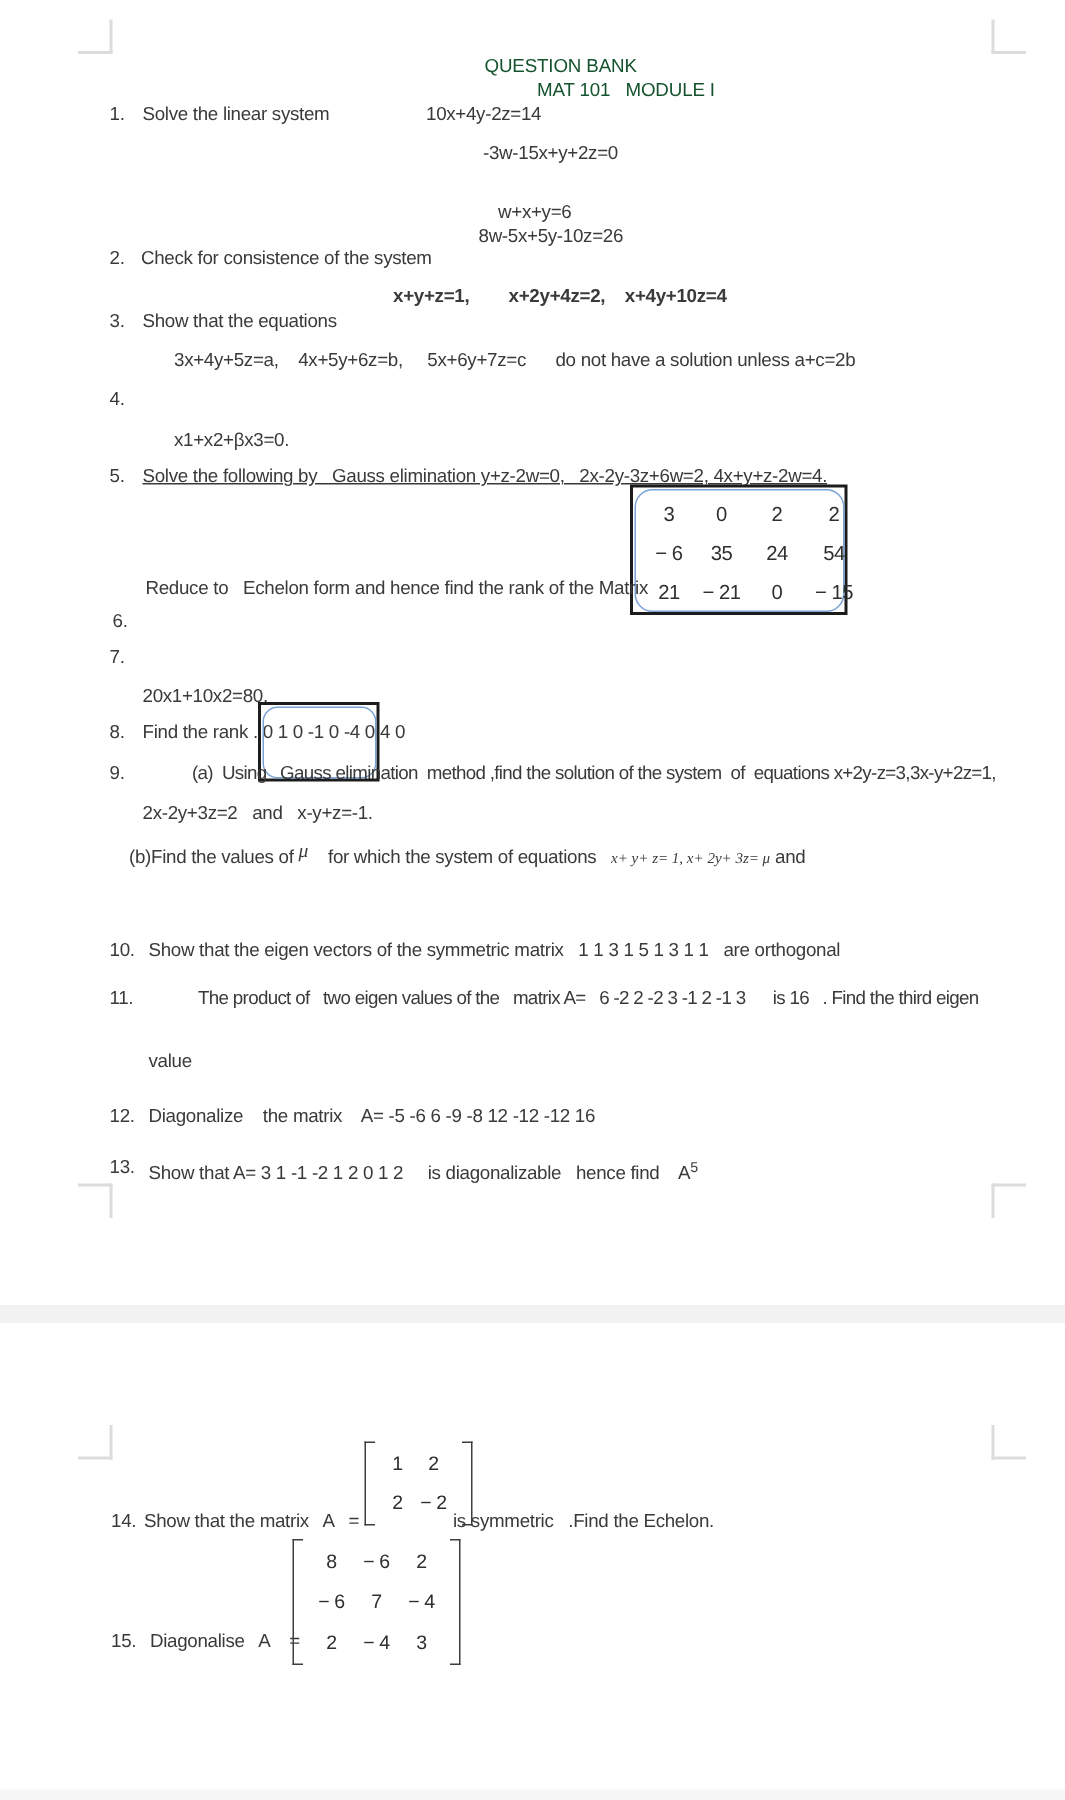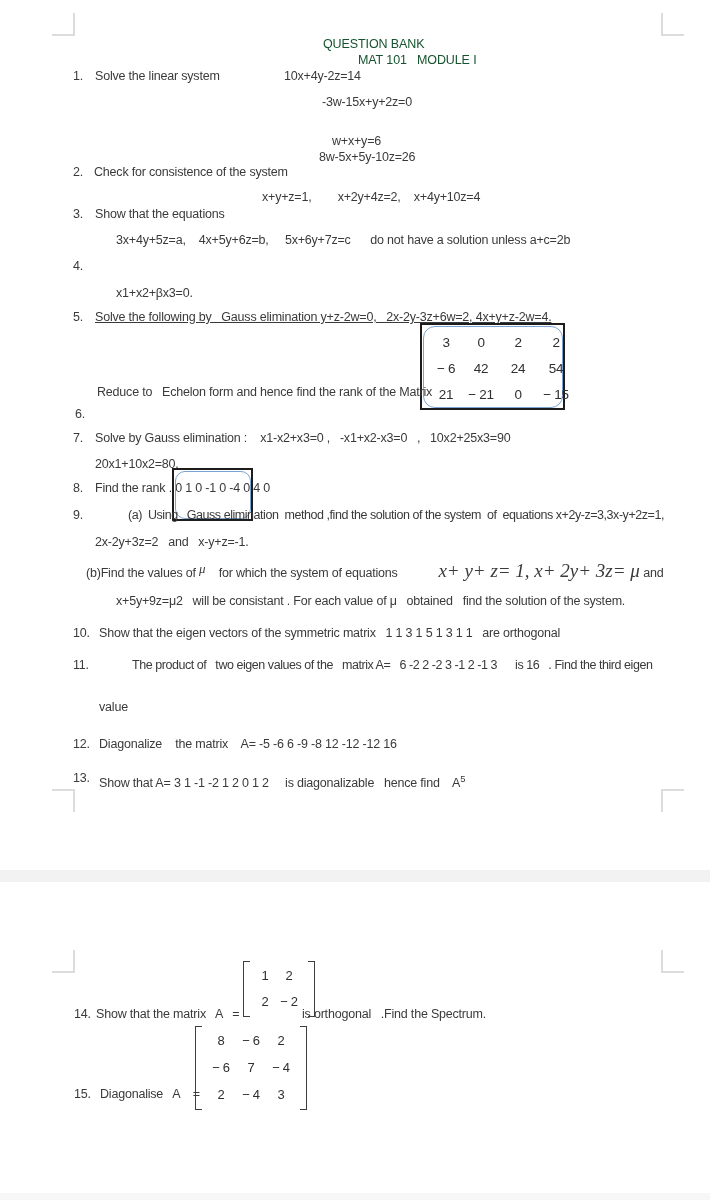--- a/index.html
+++ b/index.html
@@ -23,21 +23,21 @@
            font-size:13.5px;line-height:26px;color:#2f2f2f;text-align:center;letter-spacing:-0.3px;}
   
   .mat{position:absolute;display:flex;align-items:stretch;}
   .brk-l{width:6px;border-left:1.6px solid #3e3e3e;border-top:1.6px solid #3e3e3e;border-bottom:1.6px solid #3e3e3e;}
   .brk-r{width:6px;border-right:1.6px solid #3e3e3e;border-top:1.6px solid #3e3e3e;border-bottom:1.6px solid #3e3e3e;}
   .mat-grid{display:grid;padding:2px 5px;font-size:13px;color:#2f2f2f;text-align:center;
             letter-spacing:-0.3px;align-items:center;}
   .m14{grid-template-columns:20px 28px;line-height:26px;}
   .m15{grid-template-columns:28px 32px,28px;grid-template-columns:28px 32px 28px;line-height:26px;}
   
-  .mathit{font-family:"Liberation Serif",serif;font-style:italic;font-size:19px;letter-spacing:0;margin-left:31px;}
+  .mathit{font-family:"Liberation Serif",serif;font-style:italic;font-size:10px;letter-spacing:0;}
   .mu-sup{font-family:"Liberation Serif",serif;font-style:italic;display:inline-block;
           position:relative;top:-4px;font-size:13px;letter-spacing:0;}
   .sup5{font-size:9.5px;vertical-align:5px;letter-spacing:0;}
   .band{position:absolute;left:0;width:710px;}
 </style>
 </head>
 <body>
 
 <div class="screen">
 
@@ -51,68 +51,66 @@
 
   <div class="ln" style="left:73px;top:69px;">1.</div>
   <div class="ln" style="left:95px;top:69px;text-align:right;">Solve the linear system</div>
   <div class="ln" style="left:284px;top:69px;">10x+4y-2z=14</div>
   <div class="ln" style="left:322px;top:95px;">-3w-15x+y+2z=0</div>
   <div class="ln" style="left:332px;top:134px;">w+x+y=6</div>
   <div class="ln" style="left:319px;top:150px;">8w-5x+5y-10z=26</div>
 
   <div class="ln" style="left:73px;top:165px;">2.</div>
   <div class="ln" style="left:82px;top:165px;margin-left:12px;">Check for consistence of the system</div>
-  <div class="ln" style="left:262px;top:190px;">x+y+z=1,        x+2y+4z=2,    x+4y+10z=4</div>
+  <div class="ln" style="left:262px;top:190px;font-weight:bold;">x+y+z=1,        x+2y+4z=2,    x+4y+10z=4</div>
 
   <div class="ln" style="left:73px;top:207px;">3.</div>
   <div class="ln" style="left:95px;top:207px;">Show that the equations</div>
   <div class="ln" style="left:116px;top:233px;">3x+4y+5z=a,    4x+5y+6z=b,     5x+6y+7z=c      do not have a solution unless a+c=2b</div>
 
   <div class="ln" style="left:73px;top:259px;">4.</div>
   <div class="ln" style="left:116px;top:286px;">x1+x2+βx3=0.</div>
 
   <div class="ln" style="left:73px;top:310px;">5.</div>
   <div class="ln" style="left:95px;top:310px;text-decoration:underline;">Solve the following by   Gauss elimination y+z-2w=0,   2x-2y-3z+6w=2, 4x+y+z-2w=4.</div>
 
   <div class="blackbox" style="left:420px;top:323px;width:141px;height:83px;">
     <div class="bluebox"></div>
     <div class="m5-grid">
       <span>3</span>
       <span>0</span>
       <span>2</span>
       <span>2</span>
       <span>− 6</span>
-      <span>42</span>
+      <span>35</span>
       <span>24</span>
       <span>54</span>
       <span>21</span>
       <span>− 21</span>
       <span>0</span>
       <span>− 15</span>
     </div>
   </div>
 
   <div class="ln" style="left:75px;top:407px;">6.</div>
   <div class="ln" style="left:97px;top:385px;">Reduce to   Echelon form and hence find the rank of the Matrix</div>
 
   <div class="ln" style="left:73px;top:431px;">7.</div>
-  <div class="ln" style="left:95px;top:431px;">Solve by Gauss elimination :    x1-x2+x3=0 ,   -x1+x2-x3=0   ,   10x2+25x3=90</div>
   <div class="ln" style="left:95px;top:457px;">20x1+10x2=80.</div>
 
   <div class="ln" style="left:73px;top:481px;">8.</div>
   <div class="ln" style="left:95px;top:481px;">Find the rank . 0 1 0 -1 0 -4 0 4 0</div>
   <div class="blackbox" style="left:172px;top:468px;width:77px;height:49px;">
     <div class="bluebox" style="border-radius:10px;"></div>
   </div>
 
   <div class="ln" style="left:73px;top:508px;">9.</div>
   <div class="ln tight" style="left:95px;top:508px;">(a)  Using   Gauss elimination  method ,find the solution of the system  of  equations x+2y-z=3,3x-y+2z=1,</div>
   <div class="ln" style="left:95px;top:535px;">2x-2y+3z=2   and   x-y+z=-1.</div>
   <div class="ln" style="left:86px;top:563px;"><span>(b)Find the values of </span><span class="mu-sup">μ</span><span>    for which the system of equations   </span><span class="mathit">x+ y+ z= 1, x+ 2y+ 3z= μ</span><span> and</span></div>
-  <div class="ln" style="left:116px;top:594px;">x+5y+9z=μ2   will be consistant . For each value of μ   obtained   find the solution of the system.</div>
 
   <div class="ln" style="left:73px;top:626px;">10.</div>
   <div class="ln" style="left:99px;top:626px;">Show that the eigen vectors of the symmetric matrix   1 1 3 1 5 1 3 1 1   are orthogonal</div>
 
   <div class="ln" style="left:73px;top:658px;">11.</div>
   <div class="ln tight" style="left:99px;top:658px;">The product of   two eigen values of the   matrix A=   6 -2 2 -2 3 -1 2 -1 3      is 16   . Find the third eigen</div>
   <div class="ln" style="left:99px;top:700px;">value</div>
 
   <div class="ln" style="left:73px;top:737px;">12.</div>
   <div class="ln" style="left:99px;top:737px;">Diagonalize    the matrix    A= -5 -6 6 -9 -8 12 -12 -12 16</div>
@@ -130,21 +128,21 @@
   <div class="mat" style="left:243px;top:961px;height:56px;">
     <div class="brk-l"></div>
     <div class="mat-grid m14">
       <span>1</span>
       <span>2</span>
       <span>2</span>
       <span>− 2</span>
     </div>
     <div class="brk-r"></div>
   </div>
-  <div class="ln" style="left:302px;top:1007px;">is orthogonal   .Find the Spectrum.</div>
+  <div class="ln" style="left:302px;top:1007px;">is symmetric   .Find the Echelon.</div>
 
   <div class="ln" style="left:74px;top:1087px;">15.</div>
   <div class="ln" style="left:100px;top:1087px;">Diagonalise   A    =</div>
   <div class="mat" style="left:195px;top:1026px;height:84px;">
     <div class="brk-l"></div>
     <div class="mat-grid m15">
       <span>8</span>
       <span>− 6</span>
       <span>2</span>
       <span>− 6</span>

